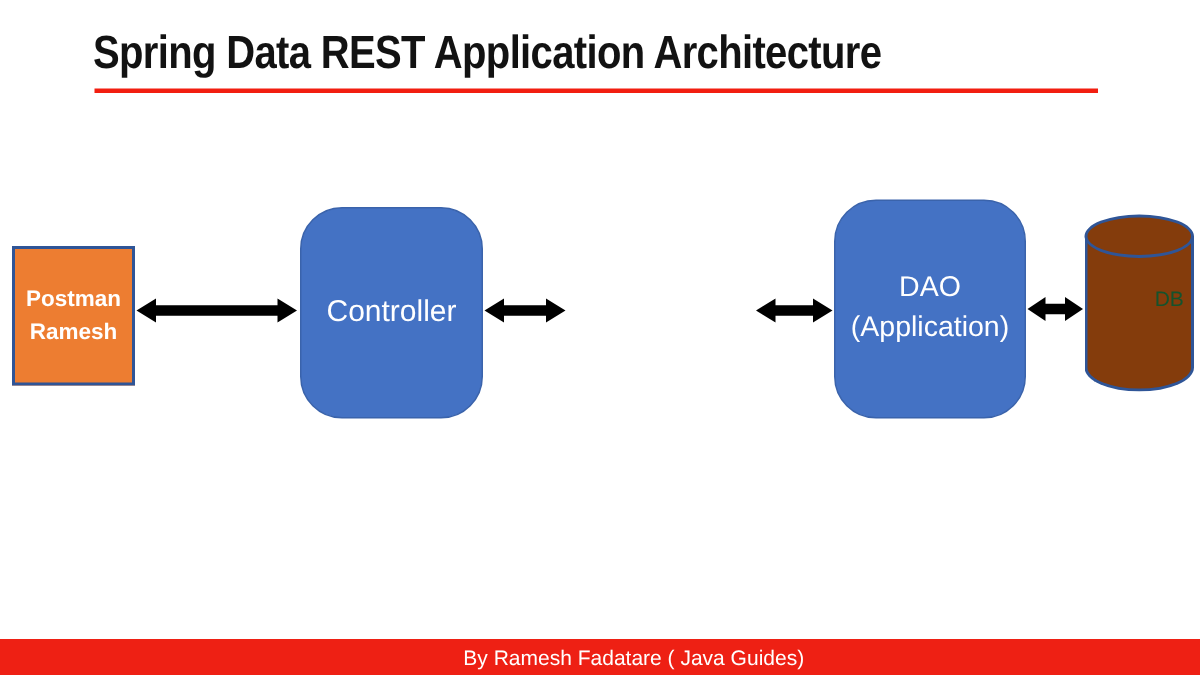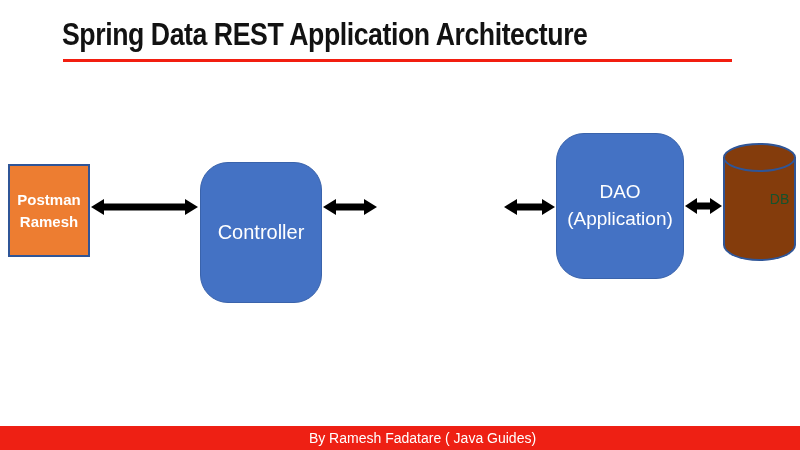--- a/index.html
+++ b/index.html
@@ -52,21 +52,21 @@
     font-size: 15px;
     font-weight: bold;
     line-height: 1.45;
   }
   .node-blue {
     background: #4472C4;
     border: 1px solid #3A63AB;
     border-radius: 28px;
     font-size: 20px;
   }
-  .node-controller { left: 200px; top: 138px; width: 122px; height: 141px; margin-top: 24px; }
+  .node-controller { left: 200px; top: 138px; width: 122px; height: 141px; }
   .node-service    { left: 377px; top: 138px; width: 126px; height: 141px; }
   .node-dao        { left: 556px; top: 133px; width: 128px; height: 146px; font-size: 19px; line-height: 1.4; }
   .node-line { display: block; }
   .arrow { position: absolute; height: 22px; }
   .arrow polygon, .arrow rect { fill: #000000; }
   .cylinder {
     position: absolute;
     left: 723px;
     top: 143px;
     width: 73px;

